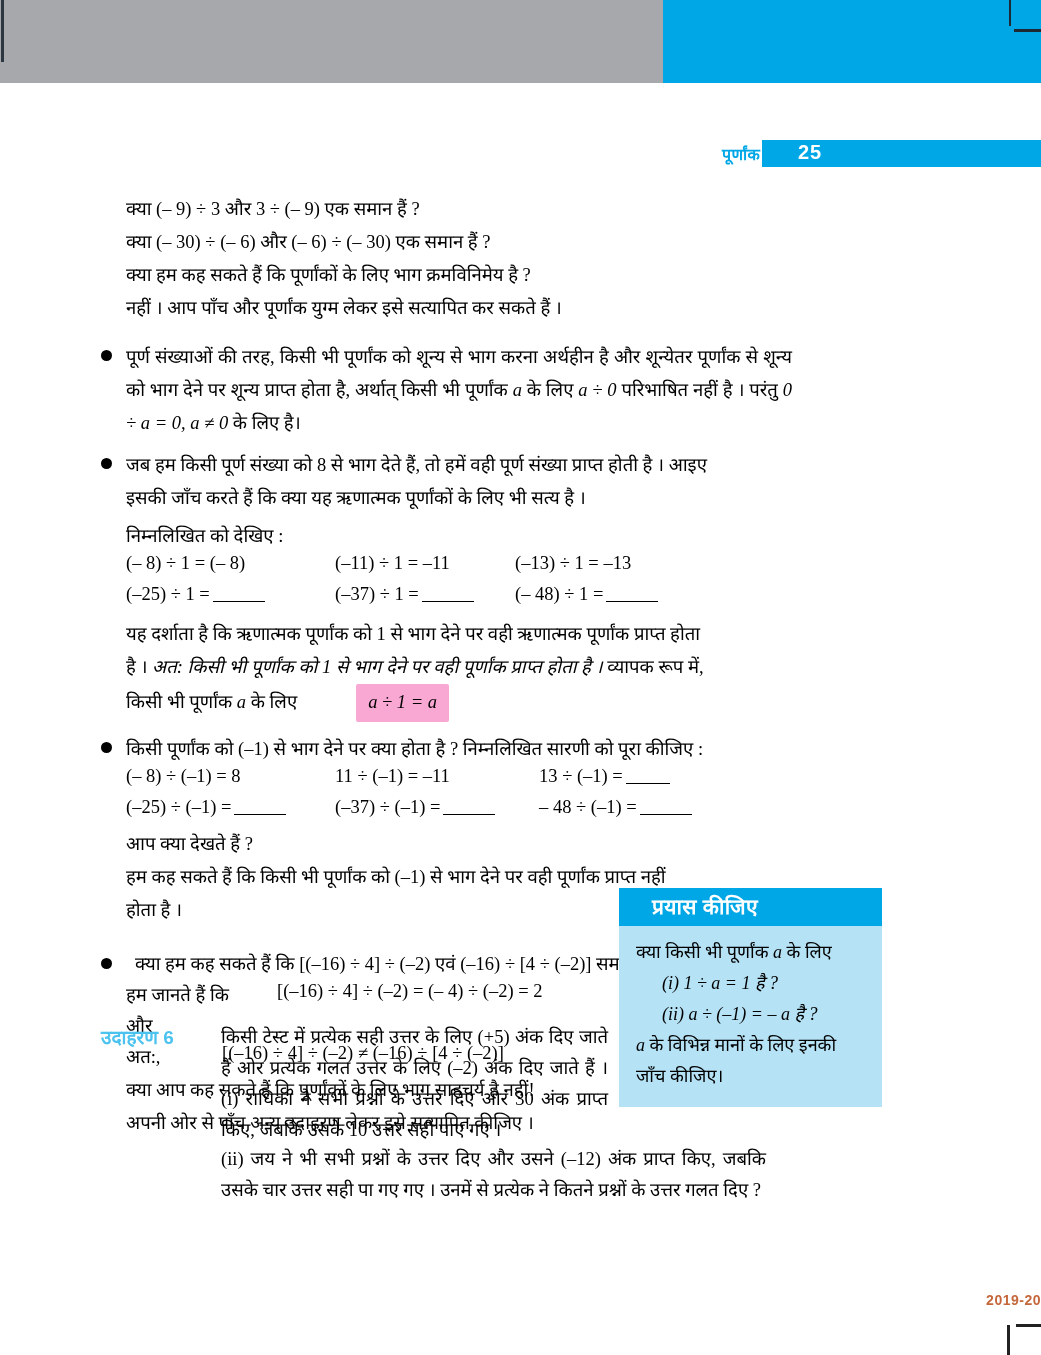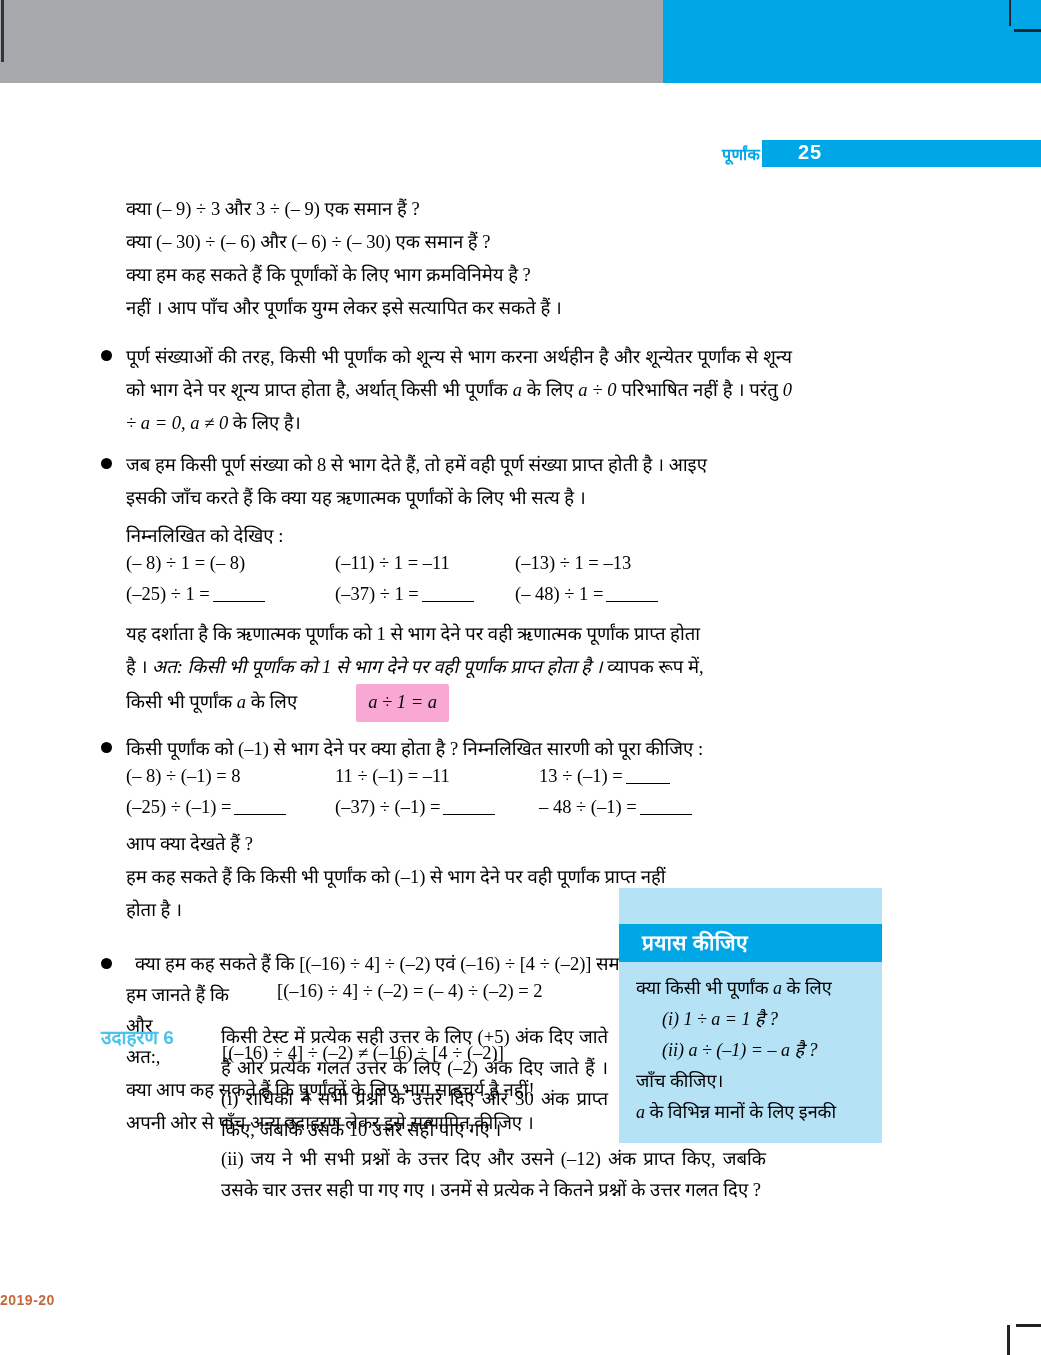--- a/index.html
+++ b/index.html
@@ -189,27 +189,26 @@
     left: 619px;
     top: 888px;
     width: 263px;
     background: #b5e2f5;
     box-shadow: 0 0 0 0 transparent;
   }
   #try-box-header {
     background: #00a7e7;
     height: 38px;
     line-height: 38px;
-    padding-left: 23px;
+    padding-left: 33px;
     color: #ffffff;
     font-family: "Liberation Sans", sans-serif;
     font-size: 21px;
     font-weight: bold;
     letter-spacing: 0.3px;
-    margin-top: 36px;
   }
   #try-box-body {
     padding: 11px 14px 15px 17px;
     font-size: 18px;
     line-height: 31px;
   }
   .try-line { white-space: nowrap; }
   .try-sub { padding-left: 26px; }
 
   
@@ -247,21 +246,21 @@
     line-height: 31px;
     text-align: justify;
   }
 
   
   #footer-year {
     position: absolute;
     left: 0;
     top: 1292px;
     width: 1041px;
-    text-align: left;
+    text-align: right;
     font-family: "Liberation Sans", sans-serif;
     font-size: 14px;
     font-weight: bold;
     color: #c4673b;
     letter-spacing: 0.5px;
   }
 </style>
 </head>
 <body>
 
@@ -352,22 +351,22 @@
   </div>
 
 </div>
 
 <div id="try-box">
   <div id="try-box-header">प्रयास कीजिए</div>
   <div id="try-box-body">
     <div class="try-line"><span>क्या किसी भी पूर्णांक </span><span class="math">a</span><span> के लिए</span></div>
     <div class="try-line try-sub math">(i)  1 ÷ a = 1 है ?</div>
     <div class="try-line try-sub math">(ii)  a ÷ (–1) = – a है ?</div>
+    <div class="try-line"><span class="math">a</span><span> के विभिन्न मानों के लिए इनकी</span></div>
     <div class="try-line">जाँच कीजिए।</div>
-    <div class="try-line"><span class="math">a</span><span> के विभिन्न मानों के लिए इनकी</span></div>
   </div>
 </div>
 
 <div id="example-block">
   <div id="example-label">उदाहरण 6</div>
   <div id="example-body">किसी टेस्ट में प्रत्येक सही उत्तर के लिए (+5) अंक दिए जाते हैं ओर प्रत्येक गलत उत्तर के लिए (–2) अंक दिए जाते हैं ।  (i) राधिका ने सभी प्रश्नों के उत्तर दिए और 30 अंक प्राप्त किए, जबकि उसके 10 उत्तर सही पाए गए ।</div>
   <div id="example-body-2">(ii) जय ने भी सभी प्रश्नों के उत्तर दिए और उसने (–12) अंक प्राप्त किए, जबकि उसके चार उत्तर सही पा गए गए । उनमें से प्रत्येक ने कितने प्रश्नों के उत्तर गलत दिए ?</div>
 </div>
 
 <div id="footer-year">2019-20</div>

